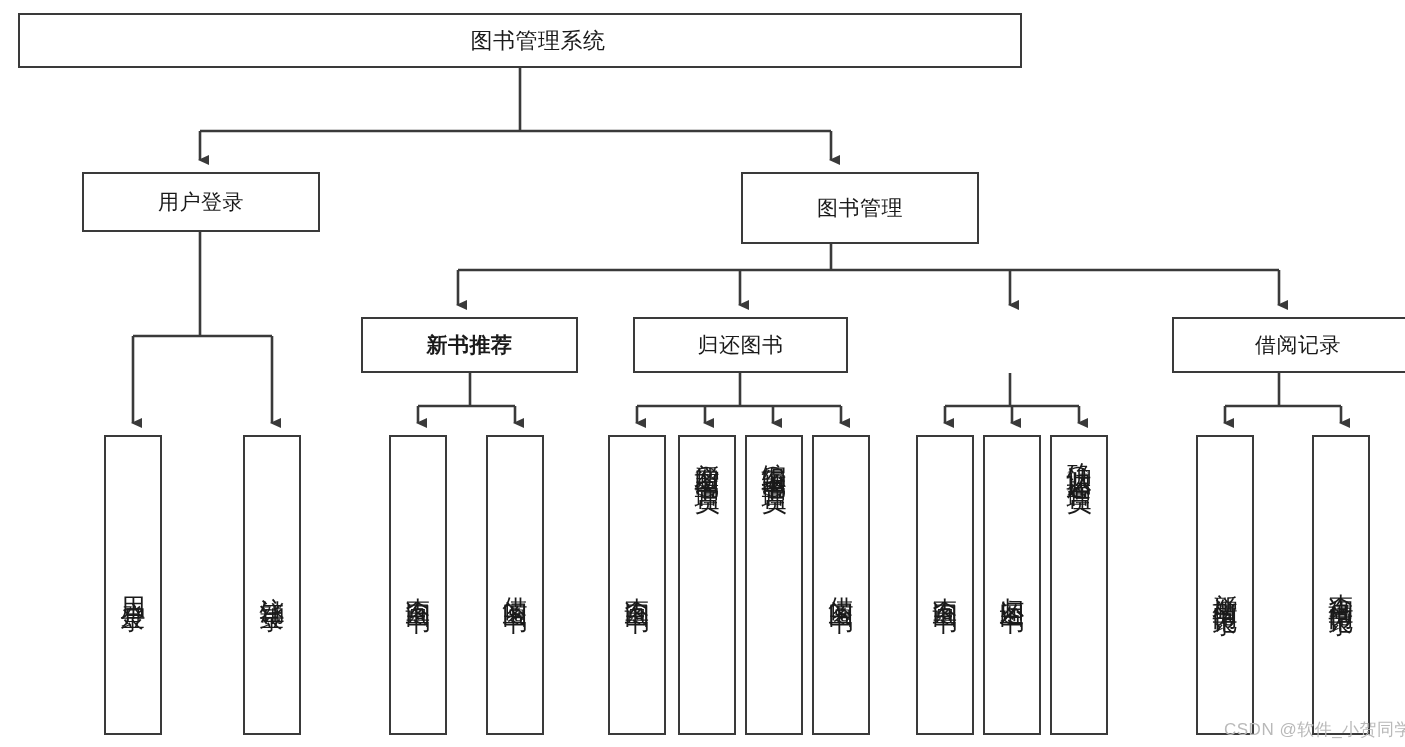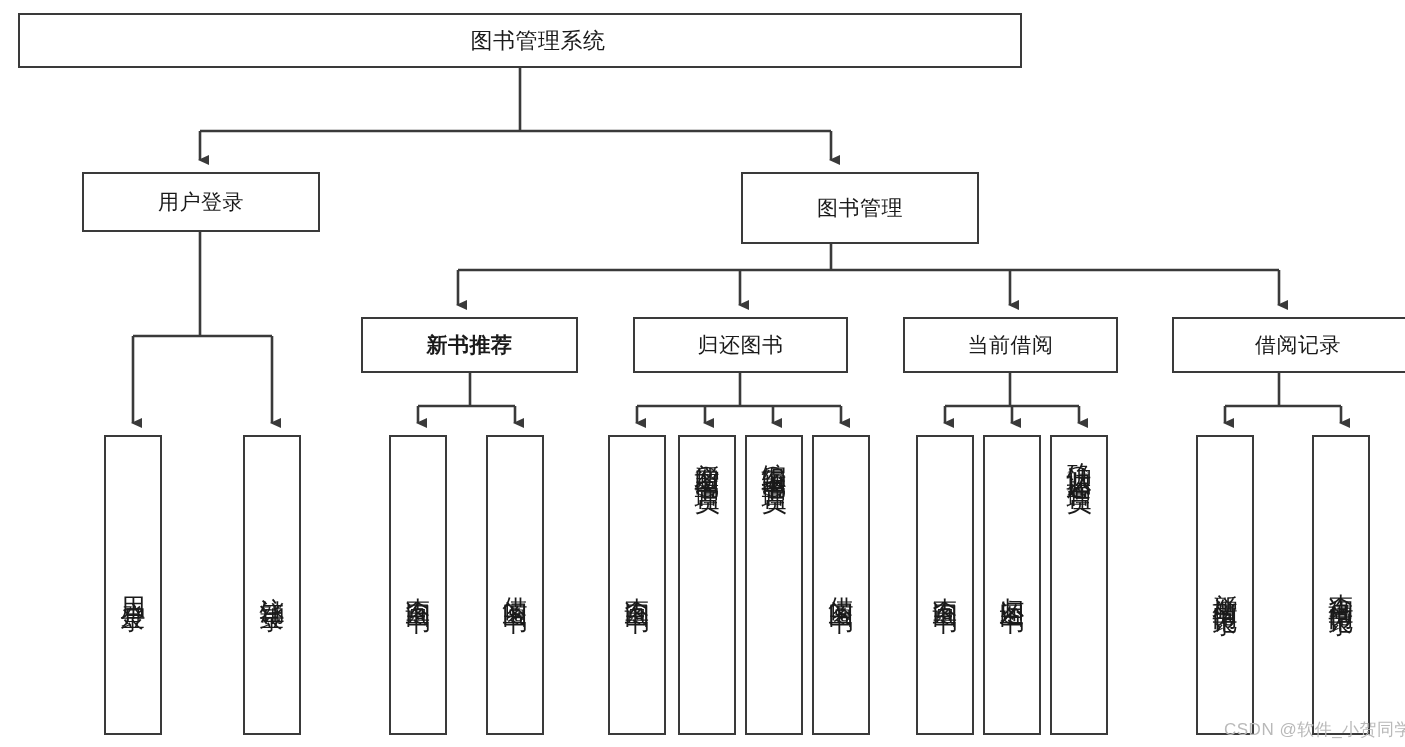--- a/index.html
+++ b/index.html
@@ -138,23 +138,20 @@
   <div class="node horiz" style="left:712px; top:172px; width:238px; height:72px;margin-left:29px;">
     <span class="label">图书管理</span>
   </div>
 
   <div class="node horiz" style="left:361px; top:317px; width:217px; height:56px;font-weight:bold;">
     <span class="label">新书推荐</span>
   </div>
   <div class="node horiz" style="left:633px; top:317px; width:215px; height:56px;">
     <span class="label">归还图书</span>
   </div>
-  <div class="node horiz" style="left:903px; top:317px; width:215px; height:56px;">
-    <span class="label">当前借阅</span>
-  </div>
   <div class="node horiz" style="left:1172px; top:317px; width:252px; height:56px;">
     <span class="label">借阅记录</span>
   </div>
 
   <div class="node vert centered" style="left:104px; top:435px; width:58px; height:300px;">
     <span class="label">用户登录</span>
   </div>
   <div class="node vert centered" style="left:243px; top:435px; width:58px; height:300px;">
     <span class="label">注销登录</span>
   </div>

